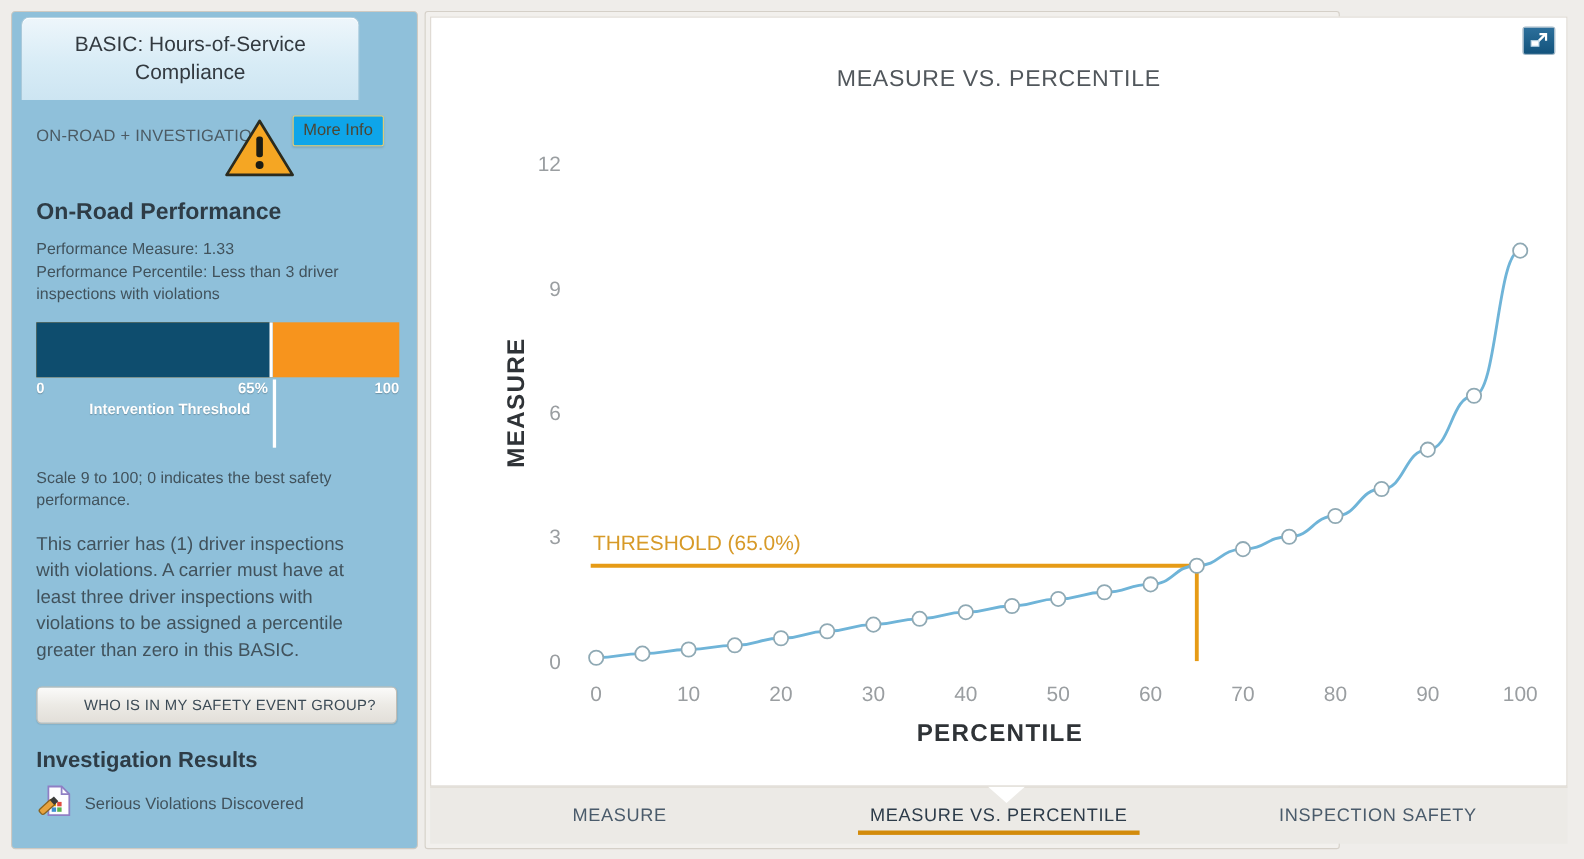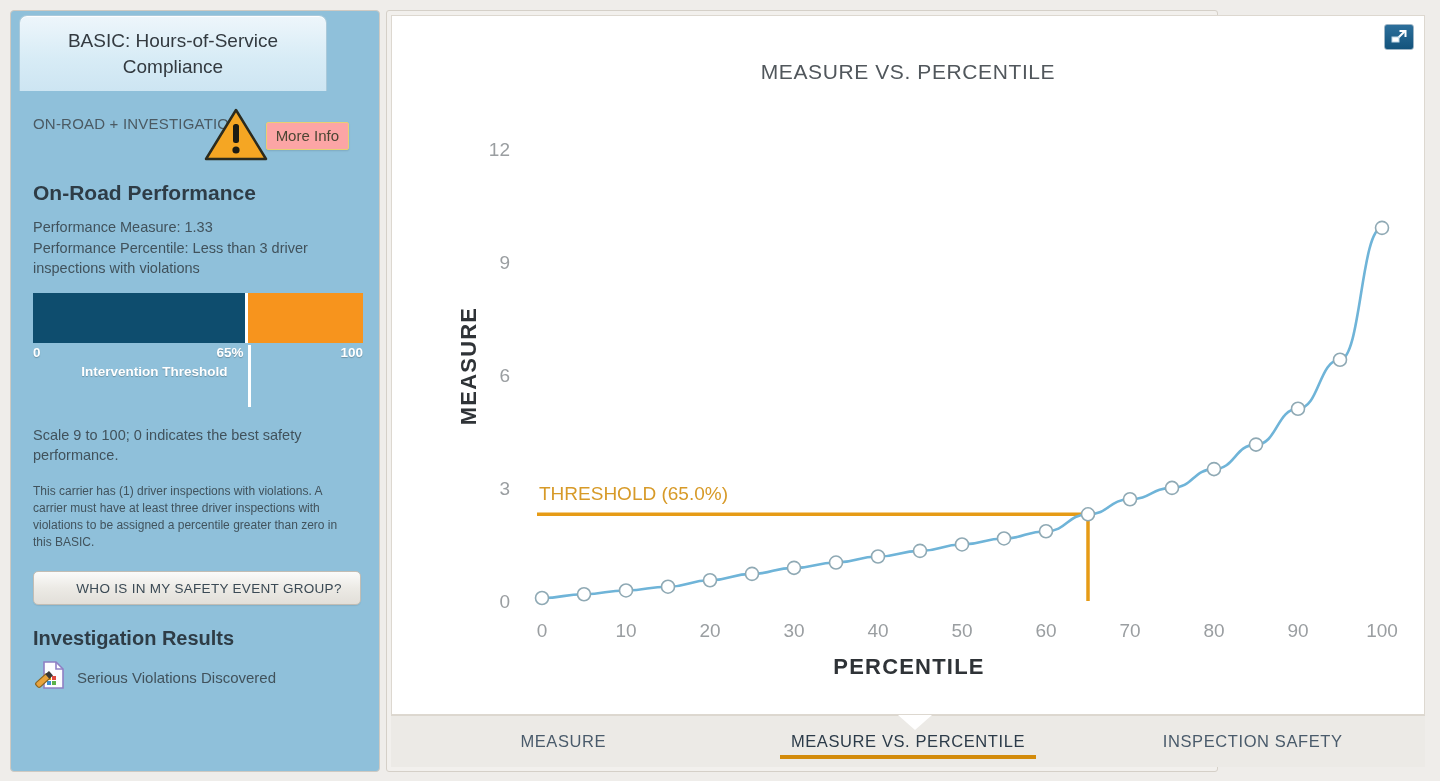--- a/index.html
+++ b/index.html
@@ -55,22 +55,22 @@
   #onroad-label {
     position: absolute; left: 0; top: 8px;
     font-size: 15px; color: #4b5a63; line-height: 1.5;
     letter-spacing: .2px;
   }
   #warn-icon {
     position: absolute; left: 170px; top: 2px;
     width: 66px; height: 56px;
   }
   #more-info {
-    position: absolute; right: 10px; top: 17px;
-    background: #fca5a5;
+    position: absolute; right: 10px; top: 0px;
+    background: #0ea5e9;
     border: 1px solid #e8cf72;
     border-radius: 2px;
     padding: 4px 9px 5px;
     font-size: 15px;
     color: #4c4634;
     box-shadow: 0 1px 2px rgba(0,0,0,.12);
     cursor: pointer;
   }
 
   #perf-heading {
@@ -126,21 +126,21 @@
     left: 65%; top: 0px; width: 3px; height: 62px;
     background: #ffffff;
   }
 
   #scale-note {
     margin-top: 62px;
     font-size: 14.5px; color: #41525c; line-height: 1.42;
   }
   #carrier-note {
     margin-top: 17px;
-    font-size: 12px; color: #41525c; line-height: 1.42;
+    font-size: 17px; color: #41525c; line-height: 1.42;
     max-width: 312px;
   }
 
   #safety-group-btn {
     margin-top: 20px;
     width: 328px; height: 34px;
     background: linear-gradient(to bottom, #fbfbfa 0%, #eceae5 50%, #e2dfd9 100%);
     border: 1px solid #c2bdb4;
     border-radius: 5px;
     font-size: 13.5px;

